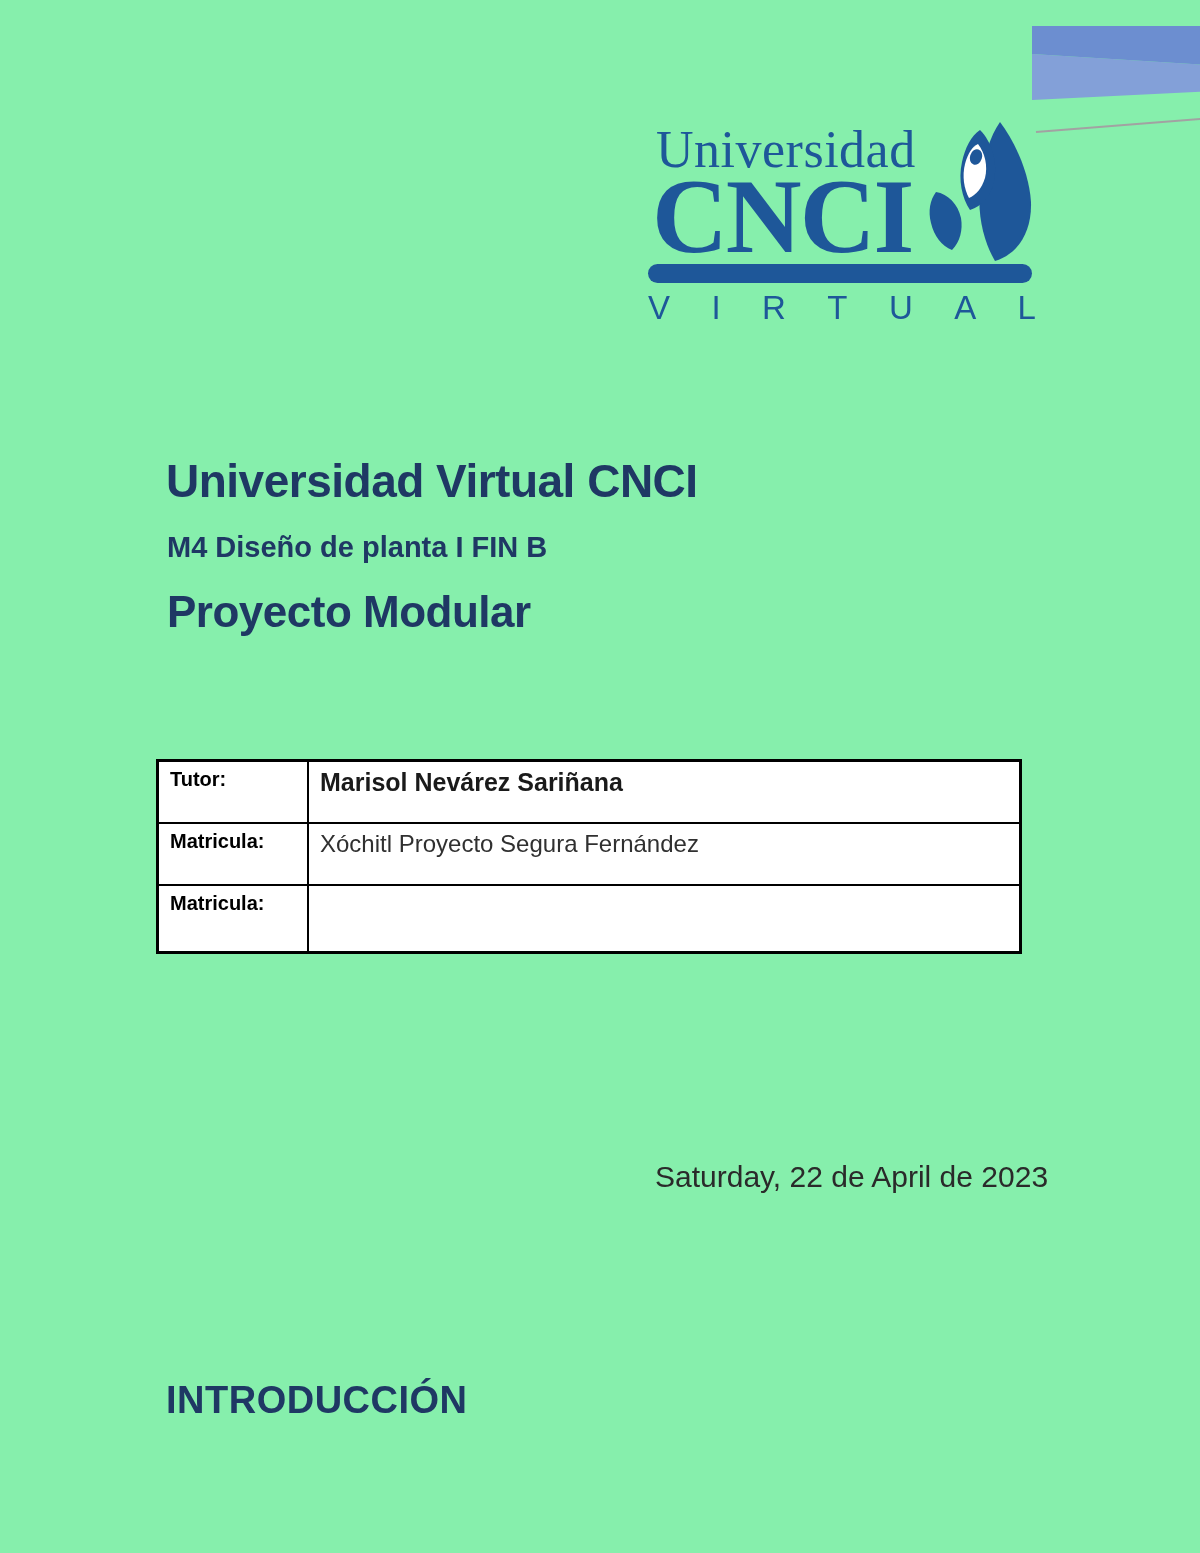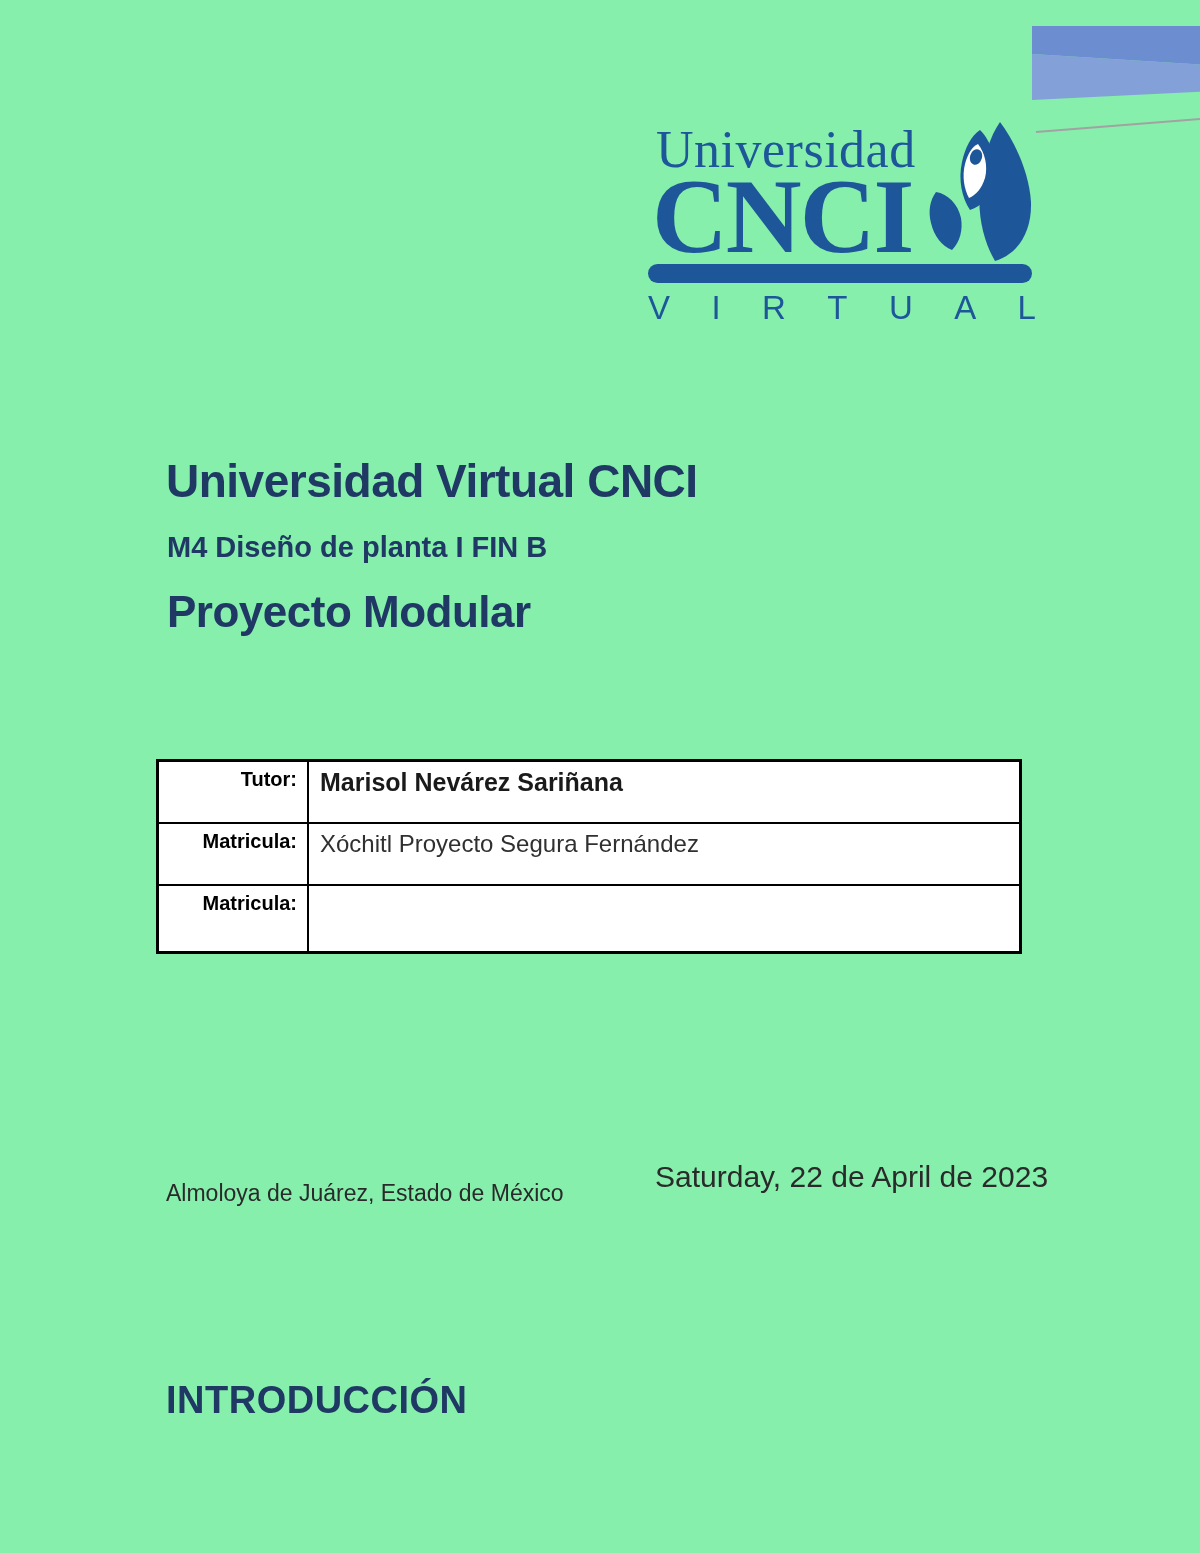--- a/index.html
+++ b/index.html
@@ -63,21 +63,20 @@
   .info-table{
     position:absolute;left:156px;top:759px;width:866px;height:195px;
     border:3px solid #000;box-sizing:border-box;
     display:grid;grid-template-columns:150px 1fr;grid-template-rows:62px 62px 1fr;
     background:#fff;
   }
   .info-table .cell{padding:6px 10px 0 11px;box-sizing:border-box;}
   .info-table .label{
     font-size:20px;font-weight:bold;color:#000;
     border-right:2px solid #000;
-    text-align:right;
   }
   .info-table .rb{border-bottom:2px solid #000;}
   .val-bold{font-size:25px;font-weight:bold;color:#1a1a1a;}
   .val-reg{font-size:24px;font-weight:normal;color:#303030;}
   .val-matricula{font-size:26px;font-weight:bold;color:#111;}
   .hl{background:#f3f3f3;padding:1px 6px 2px 2px;display:inline-block;}
   
   .footer-location{
     position:absolute;left:166px;top:1180px;
     font-size:23px;color:#2a2a2a;
@@ -139,18 +138,17 @@
     <div class="cell rb">
       <span class="val-bold">Marisol Nevárez Sariñana</span>
     </div>
     <div class="cell label rb">Matricula:</div>
     <div class="cell rb">
       <span class="val-reg">Xóchitl Proyecto Segura Fernández</span>
     </div>
     <div class="cell label">Matricula:</div>
   </div>
 
-  <div class="footer-location">Almoloya de Juárez, Estado de México</div>
   <div class="footer-date">Saturday, 22 de April de 2023</div>
 
   <div class="h-intro">INTRODUCCIÓN</div>
 
 </div>
 
 </body></html>

